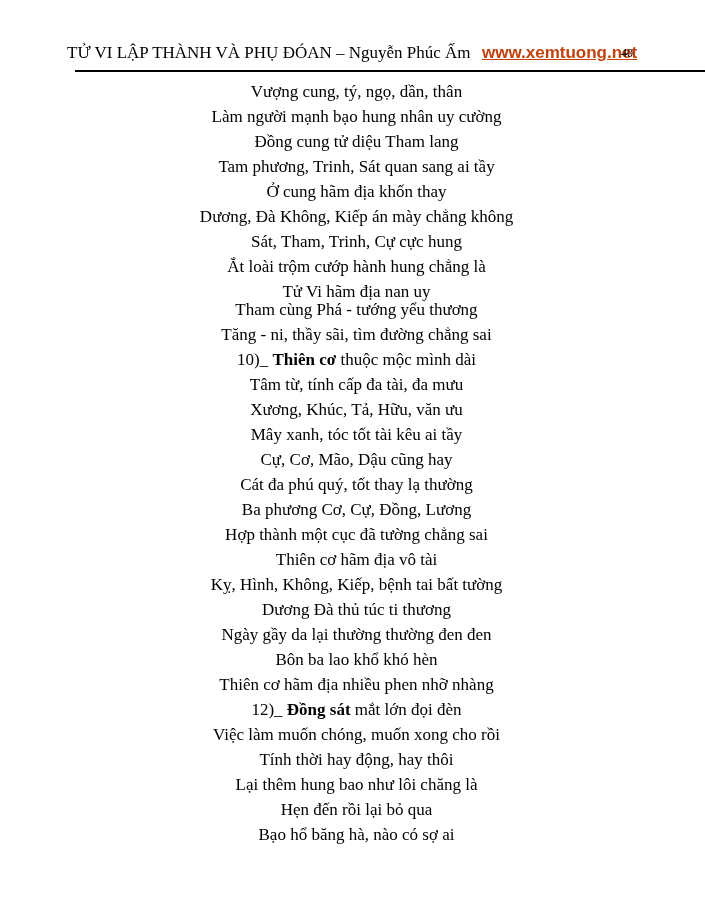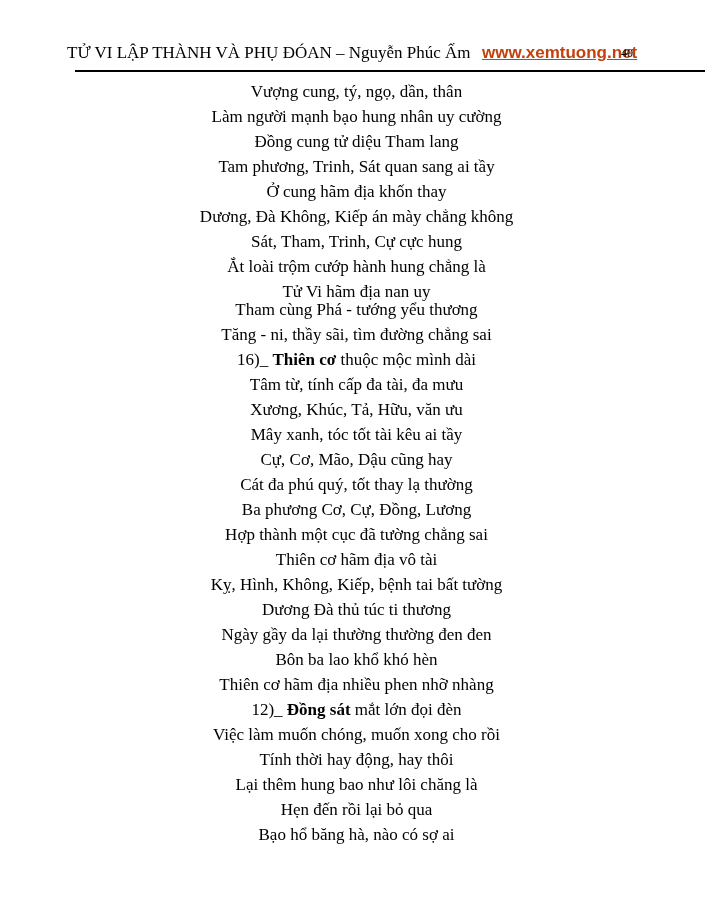--- a/index.html
+++ b/index.html
@@ -86,21 +86,21 @@
       <div class="poem-line">Làm người mạnh bạo hung nhân uy cường</div>
       <div class="poem-line">Đồng cung tử diệu Tham lang</div>
       <div class="poem-line">Tam phương, Trinh, Sát quan sang ai tầy</div>
       <div class="poem-line">Ở cung hãm địa khốn thay</div>
       <div class="poem-line">Dương, Đà Không, Kiếp án mày chẳng không</div>
       <div class="poem-line">Sát, Tham, Trinh, Cự cực hung</div>
       <div class="poem-line">Ắt loài trộm cướp hành hung chẳng là</div>
       <div class="poem-line">Tử Vi hãm địa nan uy</div>
       <div class="poem-line tight">Tham cùng Phá - tướng yểu thương</div>
       <div class="poem-line">Tăng - ni, thầy sãi, tìm đường chẳng sai</div>
-      <div class="poem-line"><span>16)_ </span><b>Thiên cơ</b><span> thuộc mộc mình dài</span></div>
+      <div class="poem-line"><span>10)_ </span><b>Thiên cơ</b><span> thuộc mộc mình dài</span></div>
       <div class="poem-line">Tâm từ, tính cấp đa tài, đa mưu</div>
       <div class="poem-line">Xương, Khúc, Tả, Hữu, văn ưu</div>
       <div class="poem-line">Mây xanh, tóc tốt tài kêu ai tầy</div>
       <div class="poem-line">Cự, Cơ, Mão, Dậu cũng hay</div>
       <div class="poem-line">Cát đa phú quý, tốt thay lạ thường</div>
       <div class="poem-line">Ba phương Cơ, Cự, Đồng, Lương</div>
       <div class="poem-line">Hợp thành một cục đã tường chẳng sai</div>
       <div class="poem-line">Thiên cơ hãm địa vô tài</div>
       <div class="poem-line">Kỵ, Hình, Không, Kiếp, bệnh tai bất tường</div>
       <div class="poem-line">Dương Đà thủ túc ti thương</div>

